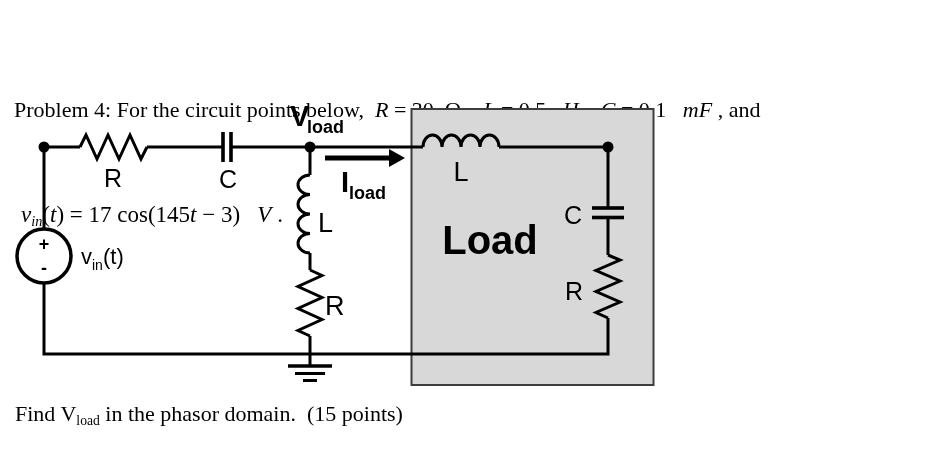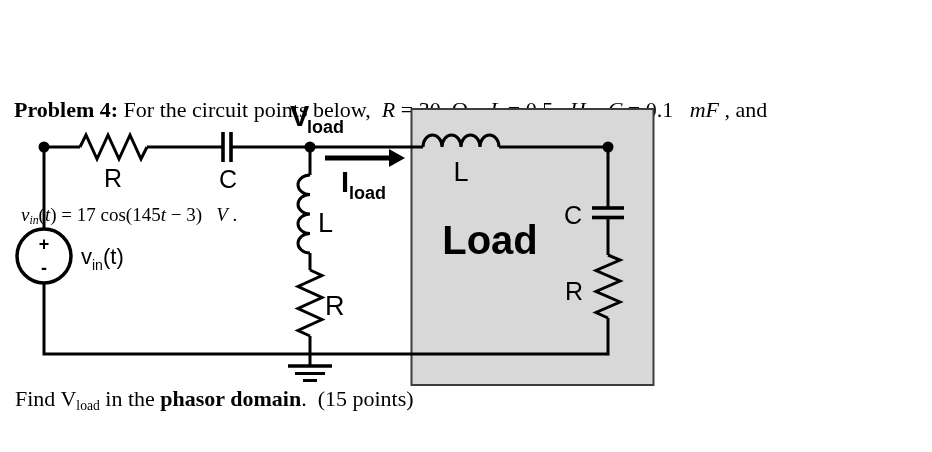--- a/index.html
+++ b/index.html
@@ -6,26 +6,26 @@
   .page {
     position:relative; width:932px; height:452px;
     background:#ffffff; overflow:hidden;
     font-family:"Liberation Serif", serif; color:#000;
   }
   .rich { white-space:pre-wrap; }
   .title {
     position:absolute; left:14px; top:22px; width:880px;
     font-size:22px; line-height:35px;
   }
-  .title .line2 { padding-left:7px; font-size:19px; }
-  .b { font-weight:bold; }
+  .title .line2 { padding-left:7px; font-size:23px; }
+  .b { font-weight:normal; }
   .i { font-style:italic; }
   .sub { font-size:0.62em; vertical-align:-0.28em; }
   .footer {
-    position:absolute; left:15px; top:386px; width:700px;
+    position:absolute; left:15px; top:401px; width:700px;
     font-size:22px;
   }
   .circuit-svg { position:absolute; left:0; top:0; }
   .wire { stroke:#000; stroke-width:3; fill:none; }
   .wire-thick { stroke:#000; stroke-width:3.6; fill:none; }
   .lbl { font-family:"Liberation Sans", sans-serif; font-size:25px; fill:#000; }
   .lbl-lg { font-family:"Liberation Sans", sans-serif; font-size:27px; fill:#000; }
   .lbl-bold { font-family:"Liberation Sans", sans-serif; font-size:29px; font-weight:bold; fill:#000; }
   .lbl-bsub { font-family:"Liberation Sans", sans-serif; font-size:18px; font-weight:bold; fill:#000; }
   .lbl-src { font-family:"Liberation Sans", sans-serif; font-size:22px; fill:#000; }

